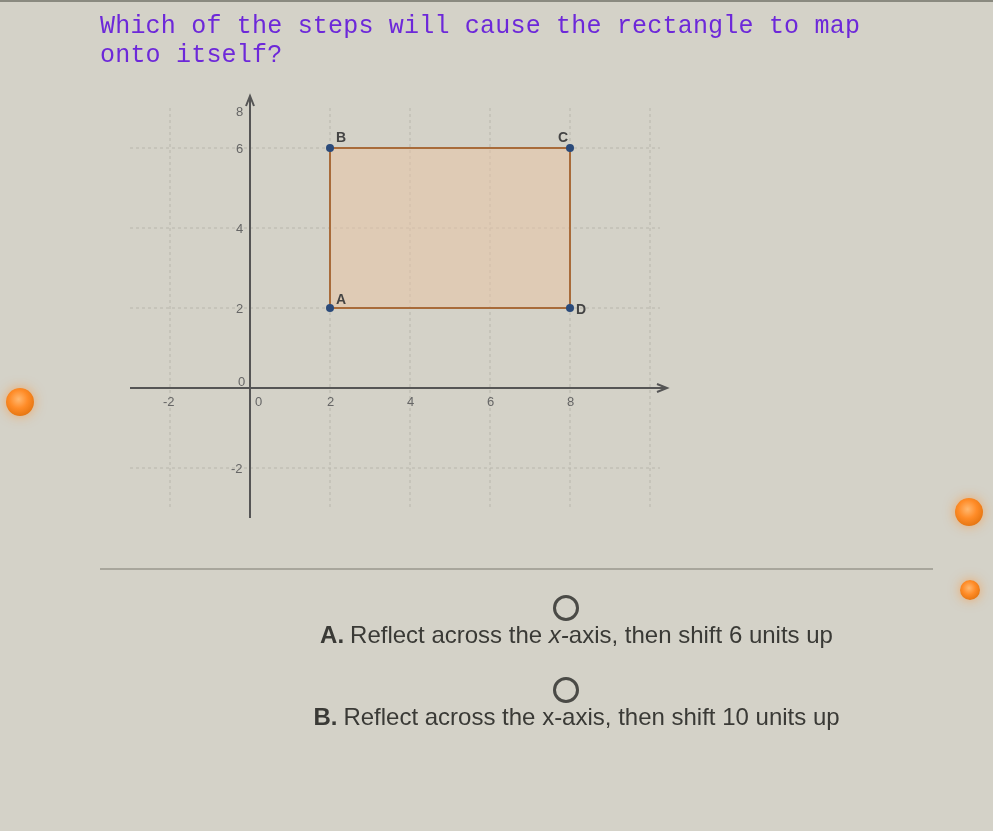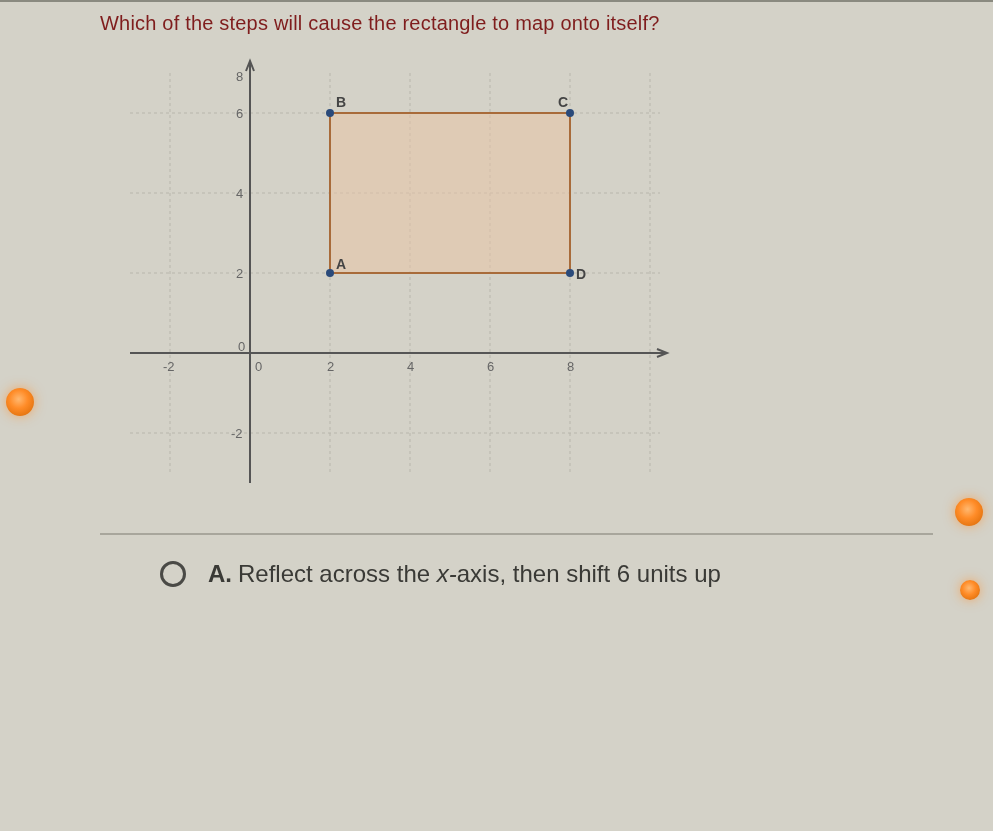--- a/index.html
+++ b/index.html
@@ -14,25 +14,26 @@
   }
   .top-bar {
     width: 100%;
     height: 2px;
     background: #8a8a80;
   }
   .page {
     padding: 10px 60px 0 100px;
   }
   .question {
-    font-size: 20px;
-    color: #7f1d1d;
+    font-size: 25px;
+    color: #6d28d9;
     font-weight: 500;
     margin: 0 0 18px 0;
     letter-spacing: 0.2px;
+    font-family: Liberation Mono, monospace;
   }
   .graph-wrap {
     width: 560px;
     height: 440px;
     position: relative;
     margin-left: 10px;
   }
   .graph-wrap svg {
     width: 100%;
     height: 100%;
@@ -42,20 +43,21 @@
     border-top: 2px solid #a8a69c;
     margin: 40px 60px 25px 100px;
   }
   .choices {
     margin-left: 160px;
   }
   .choice {
     display: flex;
     align-items: center;
     margin-bottom: 28px;
+    flex-direction: column;
   }
   .radio {
     width: 26px;
     height: 26px;
     border: 3px solid #4a4a46;
     border-radius: 50%;
     margin-right: 22px;
     flex-shrink: 0;
     background: transparent;
   }
@@ -149,17 +151,23 @@
 
 <hr class="divider">
 
 <div class="choices">
   <div class="choice">
     <span class="radio"></span>
     <span class="choice-text">
       <span class="letter">A.</span><span>Reflect across the </span><span class="italic">x-</span><span>axis, then shift 6 units up</span>
     </span>
   </div>
+  <div class="choice">
+    <span class="radio"></span>
+    <span class="choice-text">
+      <span class="letter">B.</span><span>Reflect across the </span><span>x-axis</span><span>, then shift 10 units up</span>
+    </span>
+  </div>
 </div>
 
 <div class="orange-dot" style="left:6px; top:388px;"></div>
 <div class="orange-dot" style="left:955px; top:498px;"></div>
 <div class="orange-dot" style="left:960px; top:580px; width:20px; height:20px;"></div>
 
 </body></html>

